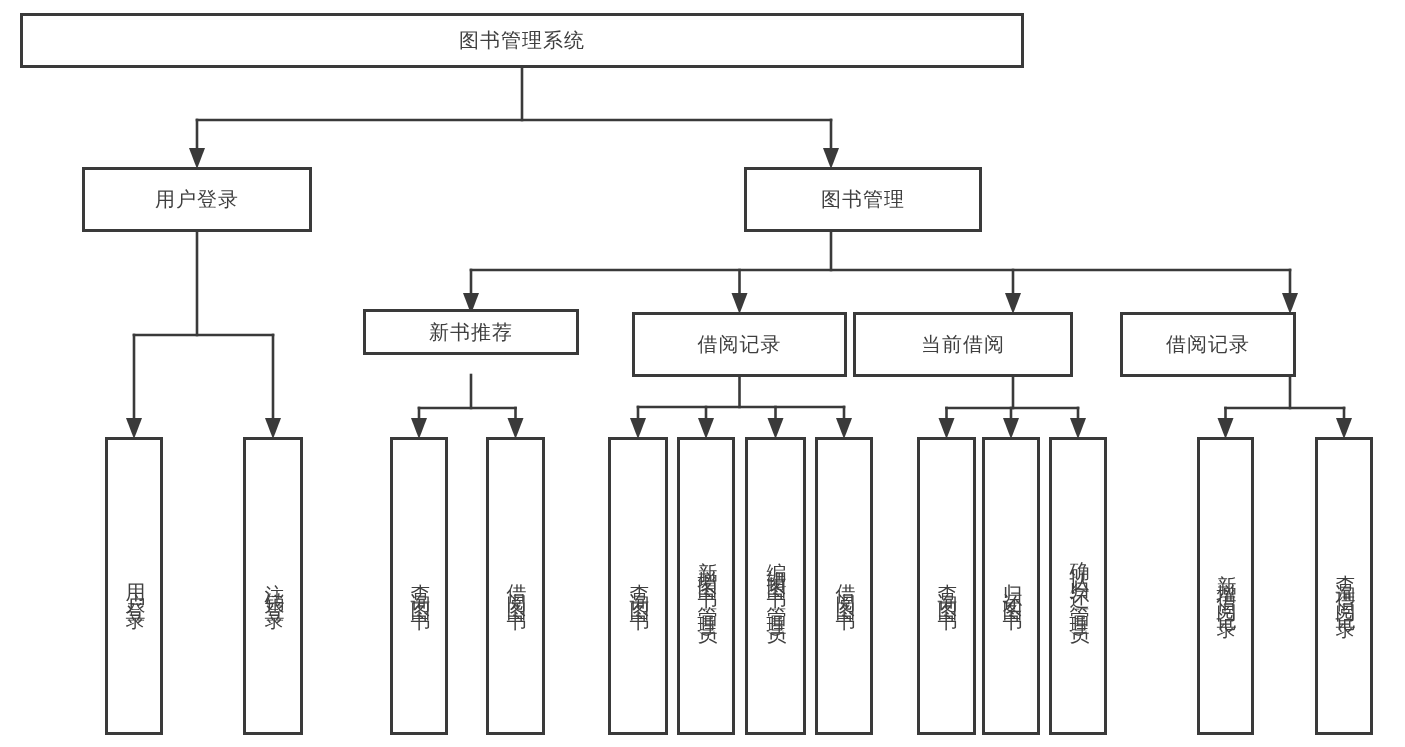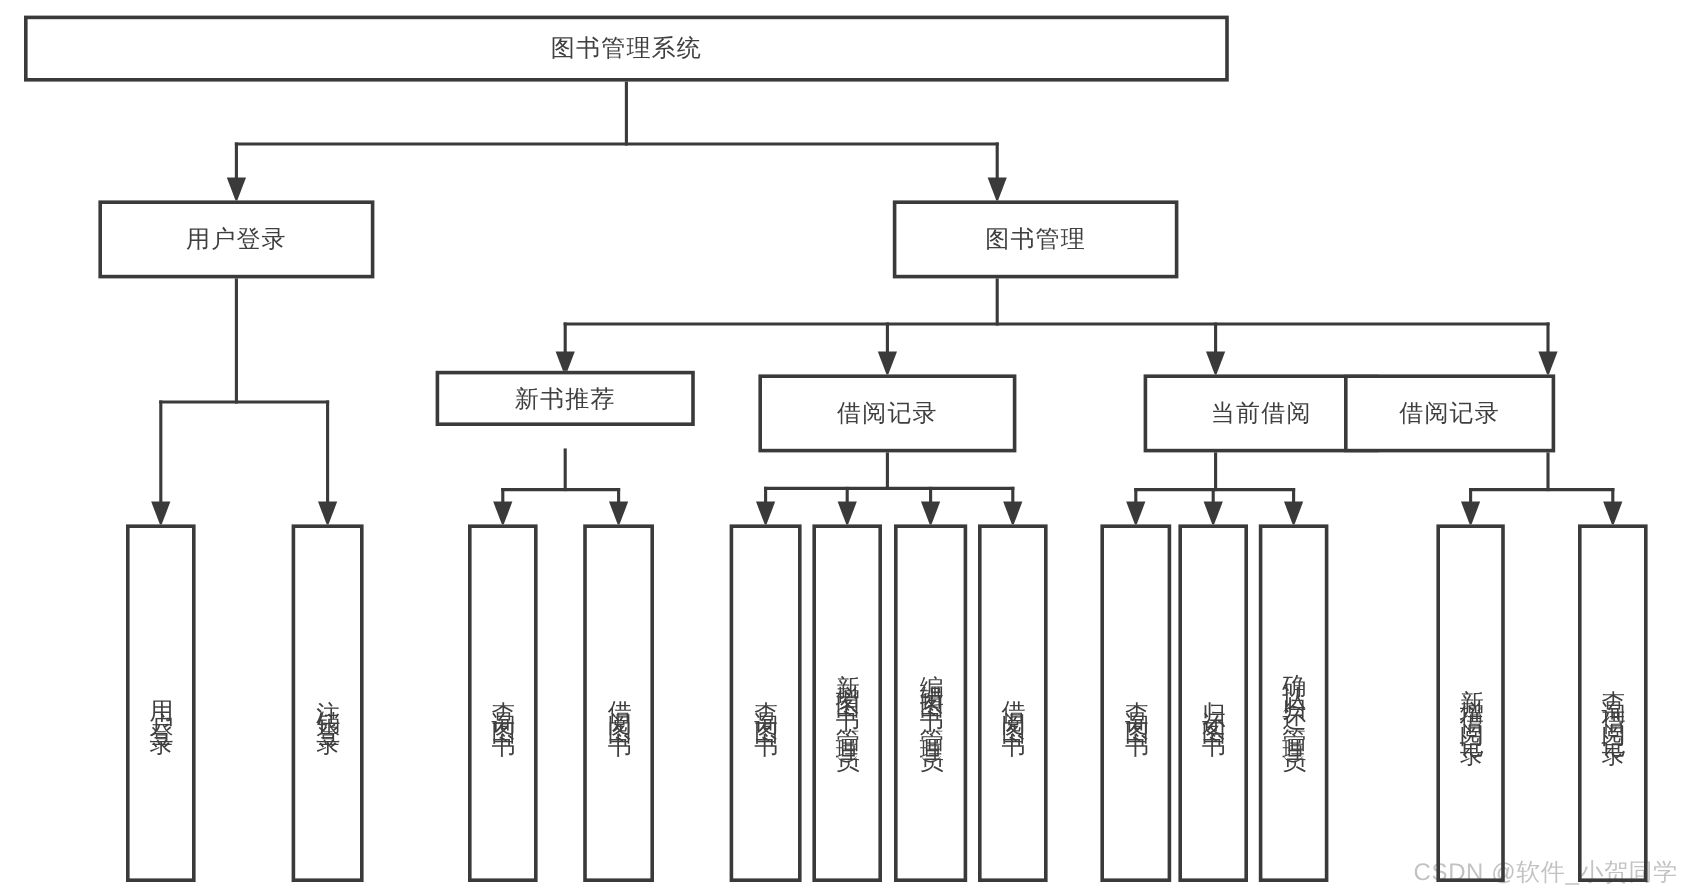--- a/index.html
+++ b/index.html
@@ -1,21 +1,21 @@
 <!DOCTYPE html>
 <html style="--line: #3a3a3a; --text: #3f3f3f;"><head>
 <meta charset="utf-8">
 <style>
   html, body { margin: 0; padding: 0; background: #ffffff; }
   .canvas {
     position: relative;
     width: 1405px;
     height: 747px;
     background: #ffffff;
-    font-family: Liberation Sans, sans-serif;
+    font-family: Liberation Mono, monospace;
     overflow: hidden;
   }
   #connectors {
     position: absolute;
     left: 0; top: 0;
     z-index: 0;
   }
   #nodes .node {
     position: absolute;
     box-sizing: border-box;
@@ -105,30 +105,29 @@
       <polygon points="1217.5,418 1233.5,418 1225.5,439" fill="#3a3a3a"></polygon>
       <line x1="1344" y1="408" x2="1344" y2="419" stroke="#3a3a3a" stroke-width="2.6" stroke-linecap="square"></line>
       <polygon points="1336,418 1352,418 1344,439" fill="#3a3a3a"></polygon>
     </svg>
   <div id="nodes">
       <div class="node horizontal" style="left: 20px; top: 13px; width: 1004px; height: 55px;">图书管理系统</div>
       <div class="node horizontal" style="left: 82px; top: 167px; width: 230px; height: 65px;">用户登录</div>
       <div class="node horizontal" style="left: 744px; top: 167px; width: 238px; height: 65px;">图书管理</div>
       <div class="node horizontal" style="left: 363px; top: 309px; width: 216px; height: 46px;">新书推荐</div>
       <div class="node horizontal" style="left: 632px; top: 312px; width: 215px; height: 65px;">借阅记录</div>
-      <div class="node horizontal" style="left: 953px; top: 312px; width: 196px; height: 65px;">当前借阅</div>
+      <div class="node horizontal" style="left: 853px; top: 312px; width: 220px; height: 65px;">当前借阅</div>
       <div class="node horizontal" style="left: 1120px; top: 312px; width: 176px; height: 65px;">借阅记录</div>
       <div class="node vertical" style="left: 105px; top: 437px; width: 58px; height: 298px; line-height: 52px;">用户登录</div>
       <div class="node vertical" style="left: 243px; top: 437px; width: 60px; height: 298px; line-height: 54px;">注销登录</div>
       <div class="node vertical" style="left: 390px; top: 437px; width: 58px; height: 298px; line-height: 52px;">查询图书</div>
       <div class="node vertical" style="left: 486px; top: 437px; width: 59px; height: 298px; line-height: 53px;">借阅图书</div>
       <div class="node vertical" style="left: 608px; top: 437px; width: 60px; height: 298px; line-height: 54px;">查询图书</div>
       <div class="node vertical" style="left: 677px; top: 437px; width: 58px; height: 298px; line-height: 52px;">新增图书（管理员）</div>
       <div class="node vertical" style="left: 745px; top: 437px; width: 61px; height: 298px; line-height: 55px;">编辑图书（管理员）</div>
       <div class="node vertical" style="left: 815px; top: 437px; width: 58px; height: 298px; line-height: 52px;">借阅图书</div>
       <div class="node vertical" style="left: 917px; top: 437px; width: 59px; height: 298px; line-height: 53px;">查询图书</div>
       <div class="node vertical" style="left: 982px; top: 437px; width: 58px; height: 298px; line-height: 52px;">归还图书</div>
       <div class="node vertical" style="left: 1049px; top: 437px; width: 58px; height: 298px; line-height: 52px;">确认归还（管理员）</div>
       <div class="node vertical" style="left: 1197px; top: 437px; width: 57px; height: 298px; line-height: 51px;">新增借阅记录</div>
       <div class="node vertical" style="left: 1315px; top: 437px; width: 58px; height: 298px; line-height: 52px;">查询借阅记录</div>
     </div>
-  <div class="watermark" style="color: rgba(64, 64, 64, 0.32);">CSDN @软件_小贺同学</div>
 </div>
 
 </body></html>

